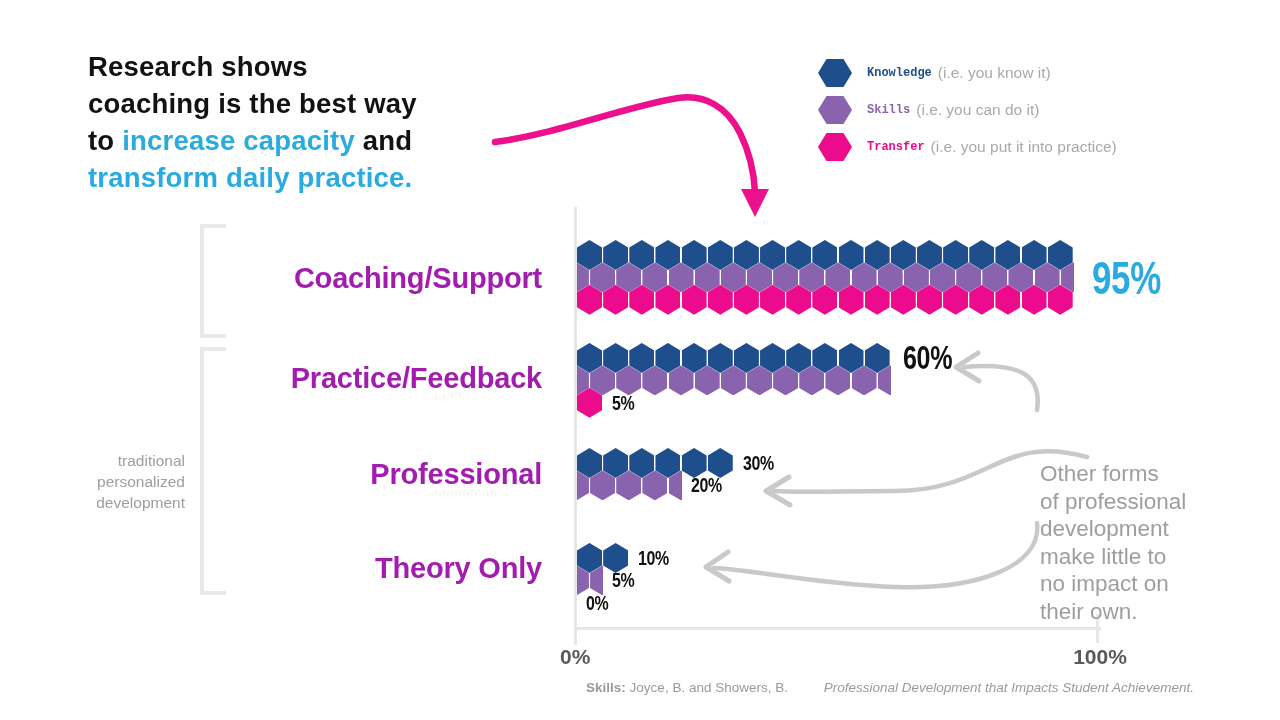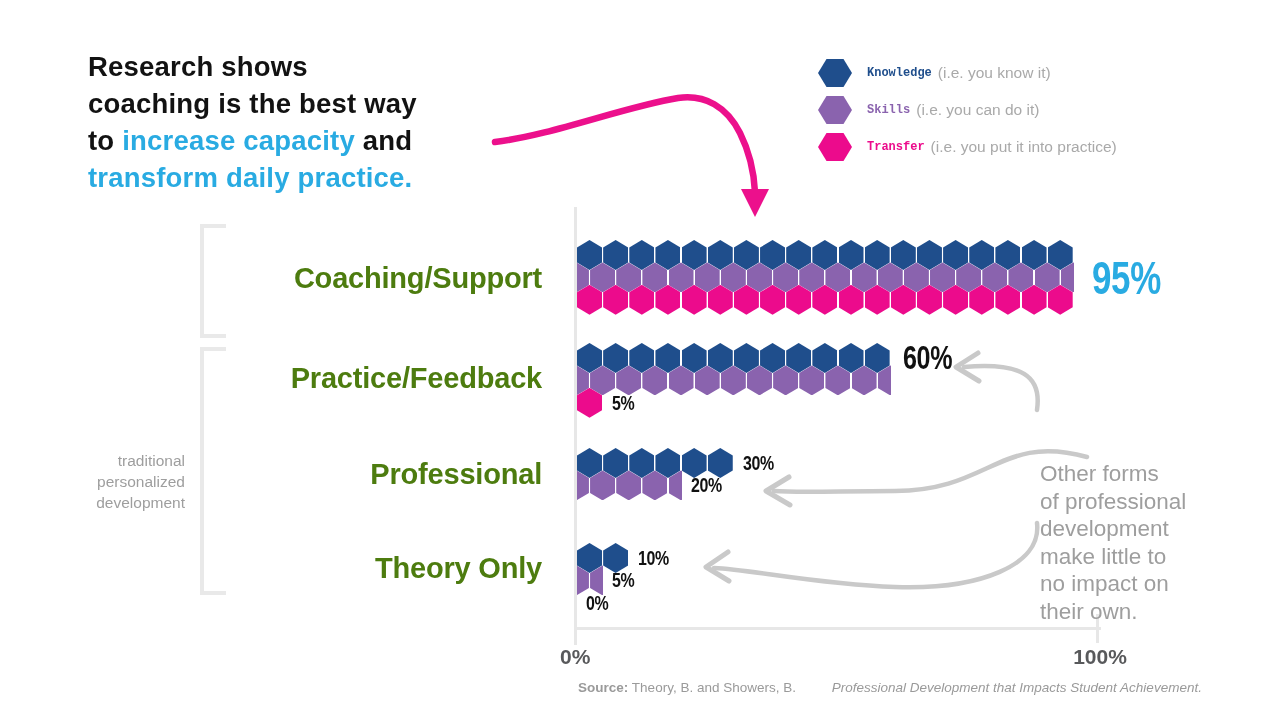--- a/index.html
+++ b/index.html
@@ -20,21 +20,21 @@
   
   .bracket{position:absolute;left:200px;width:22px;border:4px solid #e9e9e9;border-right:none;}
   .bracket.b1{top:224px;height:106px;}
   .bracket.b2{top:347px;height:240px;}
   .side-label{position:absolute;right:1095px;text-align:right;color:#9e9e9e;
               font-size:15.5px;line-height:21px;white-space:pre-line;}
   .side-label.s1{top:266px;}
   .side-label.s2{top:450px;}
   
   .rowlabel{position:absolute;right:738px;text-align:right;font-weight:bold;
-            font-size:29px;color:#4d7c0f;letter-spacing:-.2px;white-space:nowrap;}
+            font-size:29px;color:#a21caf;letter-spacing:-.2px;white-space:nowrap;}
   .rowlabel.r0{top:262px;} .rowlabel.r1{top:362px;}
   .rowlabel.r2{top:458px;} .rowlabel.r3{top:552px;margin-left:44px;}
   
   .y-axis{position:absolute;left:574px;top:207px;width:3px;height:438px;background:#e7e7e7;}
   .x-axis{position:absolute;left:574px;top:627px;width:527px;height:3px;background:#e7e7e7;}
   .x-tick{position:absolute;left:1096px;top:614px;width:3px;height:29px;background:#e7e7e7;}
   .axlabel{position:absolute;font-weight:bold;font-size:21px;color:#58595b;}
   .axlabel.min{left:560px;top:645px;}
   .axlabel.max{left:1056px;top:645px;width:88px;text-align:center;}
   
@@ -255,16 +255,16 @@
       <path d="M 347,60 C 352,26 332,12 274,17"></path>
       <polyline points="288,3 266,17 289,31" stroke-width="5"></polyline>
       <path d="M 397,107 C 310,83 300,141 205,141 C 150,141 110,143 84,141"></path>
       <polyline points="99,127 76,141 100,155" stroke-width="5"></polyline>
       <path d="M 347,173 C 352,215 290,240 205,237 C 125,234 65,220 24,218"></path>
       <polyline points="38,202 16,217 39,231" stroke-width="5"></polyline>
     </g>
   </svg>
 
   <div class="source">
-    <span class="bold">Source:</span><span> Theory, B. and Showers, B. </span><span class="italic">Professional Development that Impacts Student Achievement.</span>
+    <span class="bold">Skills:</span><span> Joyce, B. and Showers, B. </span><span class="italic">Professional Development that Impacts Student Achievement.</span>
   </div>
 
 </div>
 
 </body></html>

